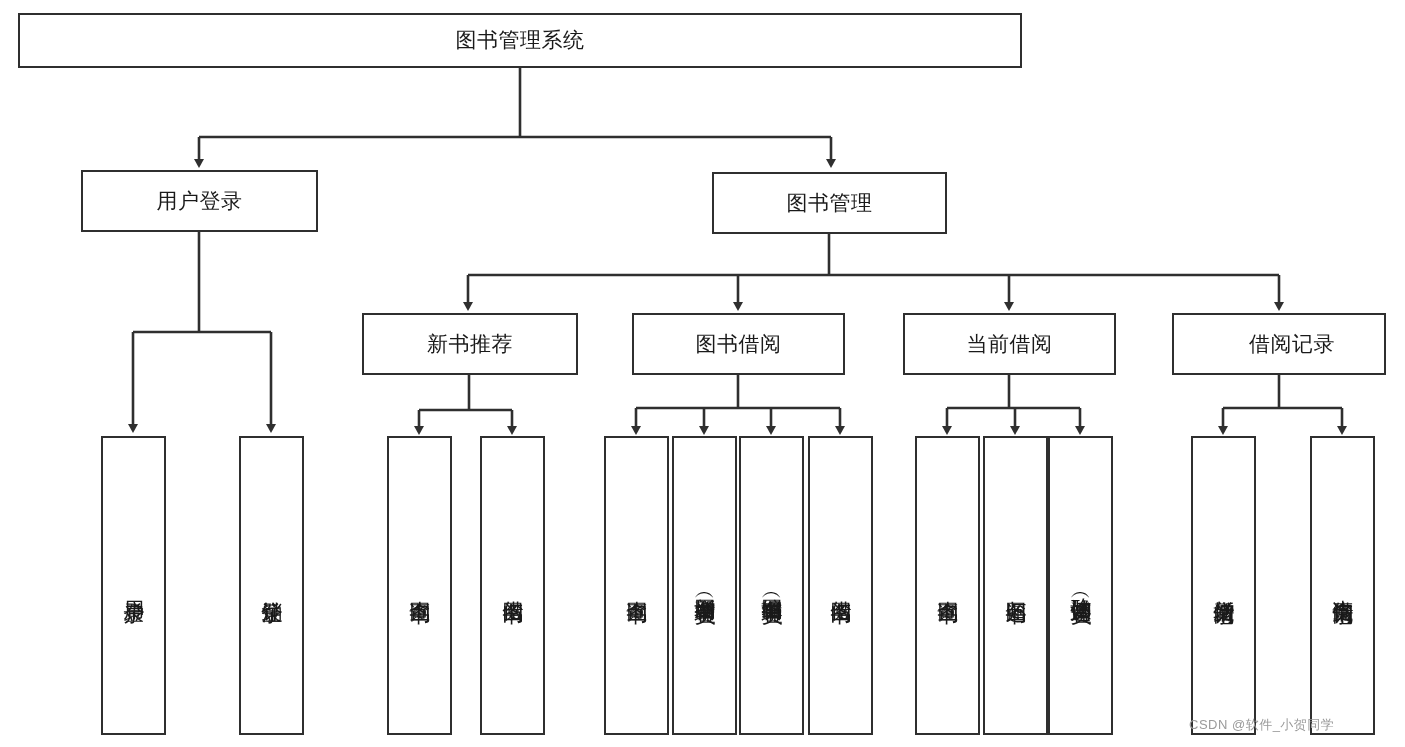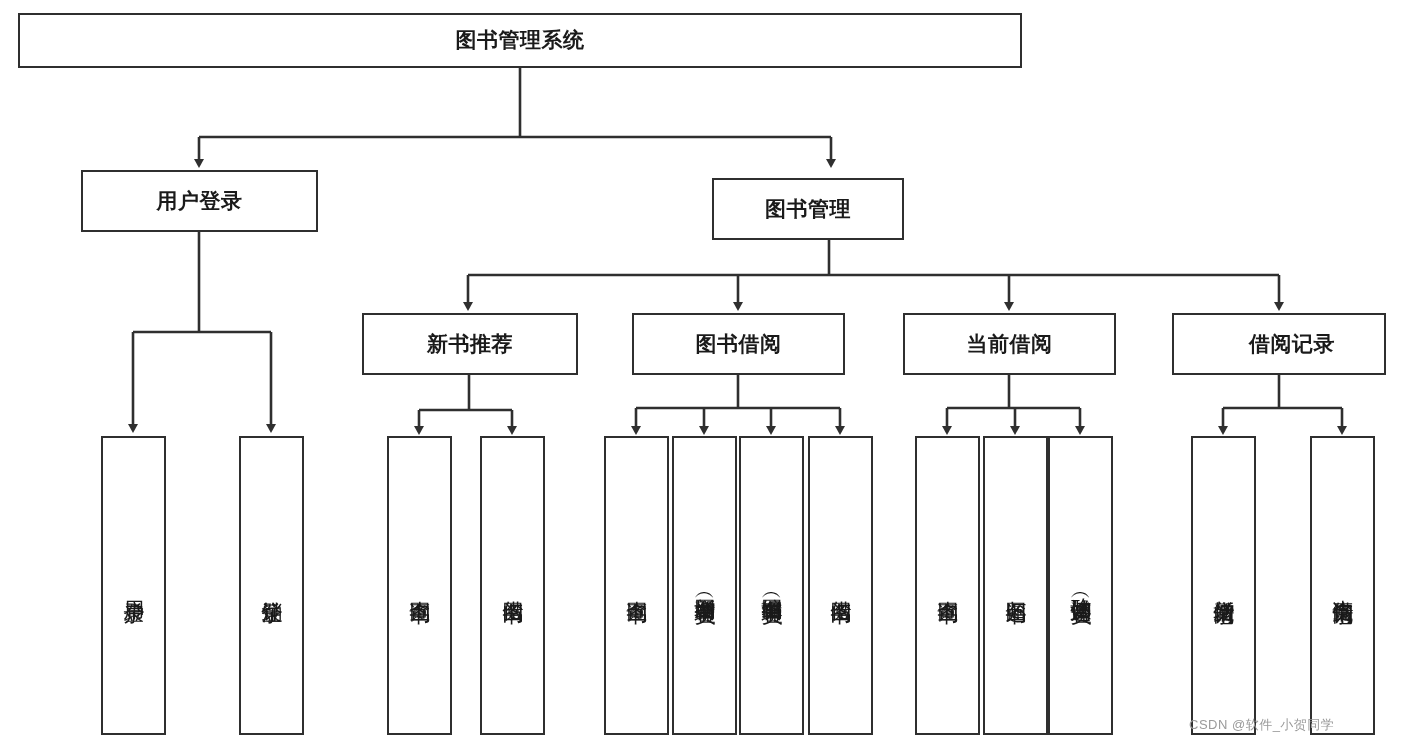--- a/index.html
+++ b/index.html
@@ -34,21 +34,20 @@
   }
   .node .label {
     display: block;
     text-align: center;
     line-height: 1.05;
   }
   .node.horizontal .label {
     font-size: 21px;
     letter-spacing: 0.5px;
     white-space: nowrap;
-    font-weight: bold;
   }
   .node.vertical {
     align-items: center;
     justify-content: center;
   }
   .node.vertical .label {
     writing-mode: vertical-rl;
     text-orientation: upright;
     font-size: 21px;
     line-height: 1.18;
@@ -119,21 +118,21 @@
     </g>
   </svg>
 
   <div class="node horizontal" style="left:18px; top:13px; width:1004px; height:55px;">
     <span class="label">图书管理系统</span>
   </div>
 
   <div class="node horizontal" style="left:81px; top:170px; width:237px; height:62px;">
     <span class="label">用户登录</span>
   </div>
-  <div class="node horizontal" style="left:712px; top:178px; width:192px; height:62px;">
+  <div class="node horizontal" style="left:712px; top:172px; width:235px; height:62px;">
     <span class="label">图书管理</span>
   </div>
 
   <div class="node horizontal" style="left:362px; top:313px; width:216px; height:62px;">
     <span class="label">新书推荐</span>
   </div>
   <div class="node horizontal" style="left:632px; top:313px; width:213px; height:62px;">
     <span class="label">图书借阅</span>
   </div>
   <div class="node horizontal" style="left:903px; top:313px; width:213px; height:62px;">

